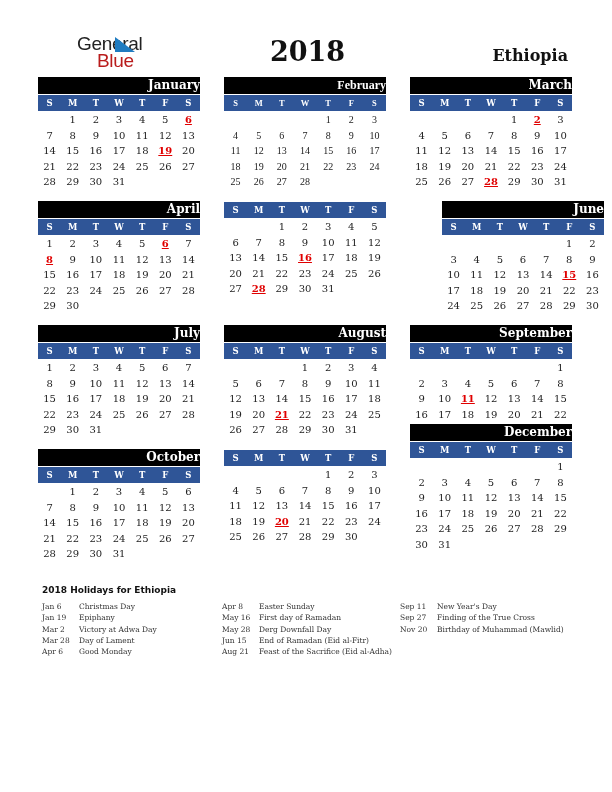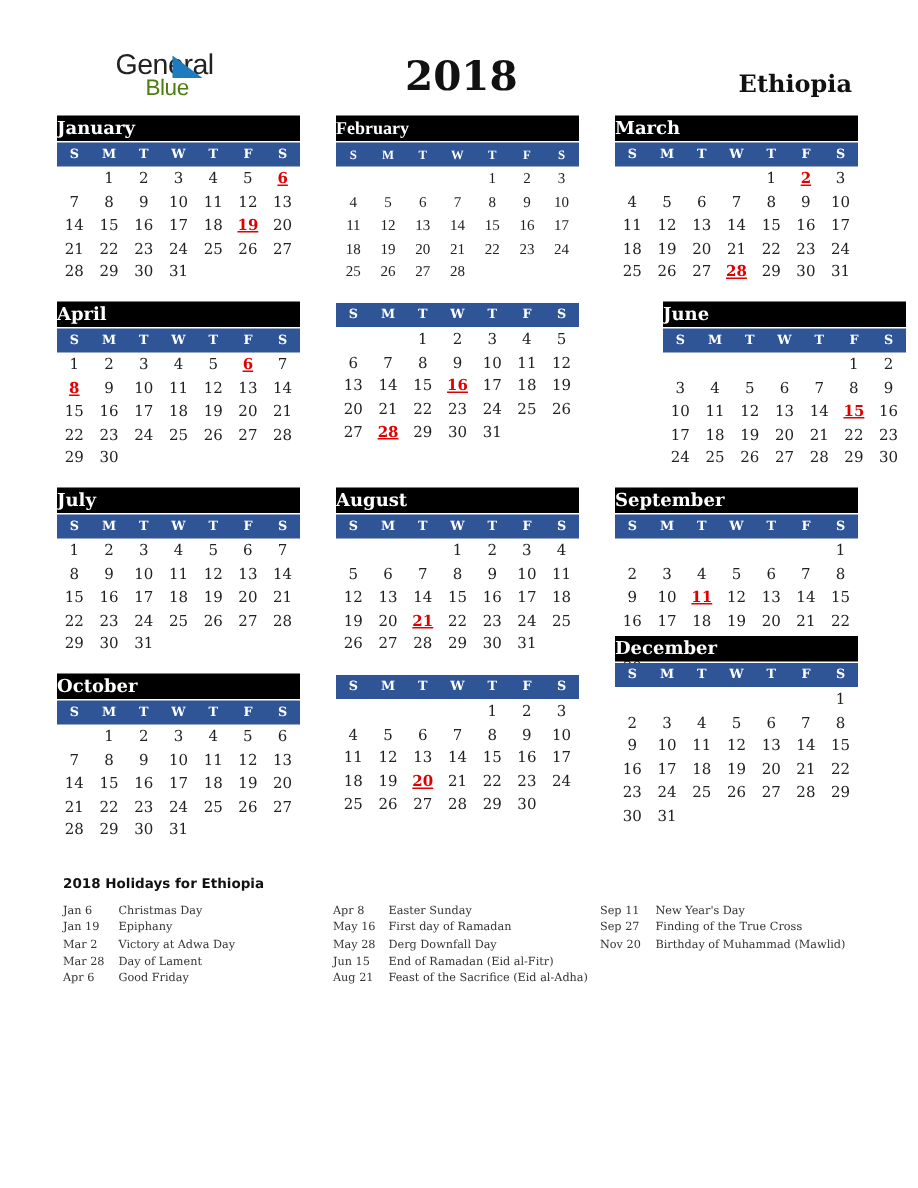--- a/index.html
+++ b/index.html
@@ -2,26 +2,26 @@
 <html><head>
 <meta charset="utf-8">
 <style>
   html, body { margin: 0; padding: 0; }
   body {
     width: 612px; height: 792px; background: #ffffff; position: relative; overflow: hidden;
     font-family: "DejaVu Serif", "Liberation Serif", serif; color: #222;
   }
   .logo { position: absolute; left: 42px; top: 33px; width: 100px; height: 40px; }
   .logo .general { position: absolute; left: 0; top: 0; font-family: "Liberation Sans", sans-serif; font-size: 19px; color: #222; letter-spacing: -0.3px; margin-left: 35px; }
-  .logo .blue { position: absolute; left: 55px; top: 17px; font-family: "Liberation Sans", sans-serif; font-size: 15px; color: #4d7c0f; letter-spacing: -0.3px; }
+  .logo .blue { position: absolute; left: 55px; top: 17px; font-family: "Liberation Sans", sans-serif; font-size: 19px; color: #b91c1c; letter-spacing: -0.3px; }
   .logo .tri { position: absolute; left: 73px; top: 4px; width: 0; height: 0; border-bottom: 15px solid #1f7bc0; border-right: 20px solid transparent; }
   .year { position: absolute; left: 270px; top: 36px; font-family: "DejaVu Serif", serif; font-weight: bold; font-size: 27px; color: #111; }
   .country { position: absolute; right: 44px; top: 46px; font-family: "DejaVu Serif", serif; font-weight: bold; font-size: 16px; color: #111; }
   .month { position: absolute; width: 162px; }
-  .month .mname { background: #000; color: #fff; height: 17px; line-height: 17px; text-align: left; font-weight: bold; font-size: 12px; }
+  .month .mname { background: #000; color: #fff; height: 17px; line-height: 17px; text-align: right; font-weight: bold; font-size: 12px; }
   .month .wk { display: grid; grid-template-columns: repeat(7, 1fr); background: #2f5597; height: 16px; line-height: 16px; margin-top: 1px; }
   .month .wk span { text-align: center; color: #fff; font-weight: bold; font-size: 8.5px; }
   .month .days { display: grid; grid-template-columns: repeat(7, 1fr); margin-top: 1px; }
   .month .days span { text-align: center; font-size: 10px; height: 15.5px; line-height: 15.5px; color: #222; }
   .month .days span.hol { color: #e00000; font-weight: bold; text-decoration: underline; }
   .hol-title { position: absolute; left: 42px; top: 585px; font-family: "DejaVu Sans", sans-serif; font-weight: bold; font-size: 9px; color: #111; }
   .hol-col { position: absolute; top: 601px; font-size: 7.5px; color: #333; }
   .hol-col .row { height: 11.3px; line-height: 11.3px; white-space: nowrap; }
   .hol-col .d { display: inline-block; width: 37px; }
 </style>
@@ -606,21 +606,21 @@
     </div>
   </div>
 
 <div class="hol-title">2018 Holidays for Ethiopia</div>
 <div id="hol-cols">
     <div class="hol-col" style="left: 42px;">
       <div class="row"><span class="d">Jan 6</span><span>Christmas Day</span></div>
       <div class="row"><span class="d">Jan 19</span><span>Epiphany</span></div>
       <div class="row"><span class="d">Mar 2</span><span>Victory at Adwa Day</span></div>
       <div class="row"><span class="d">Mar 28</span><span>Day of Lament</span></div>
-      <div class="row"><span class="d">Apr 6</span><span>Good Friday</span></div>
+      <div class="row"><span class="d">Apr 6</span><span>Good Monday</span></div>
     </div>
     <div class="hol-col" style="left: 222px;">
       <div class="row"><span class="d">Apr 8</span><span>Easter Sunday</span></div>
       <div class="row"><span class="d">May 16</span><span>First day of Ramadan</span></div>
       <div class="row"><span class="d">May 28</span><span>Derg Downfall Day</span></div>
       <div class="row"><span class="d">Jun 15</span><span>End of Ramadan (Eid al-Fitr)</span></div>
       <div class="row"><span class="d">Aug 21</span><span>Feast of the Sacrifice (Eid al-Adha)</span></div>
     </div>
     <div class="hol-col" style="left: 400px;">
       <div class="row"><span class="d">Sep 11</span><span>New Year's Day</span></div>

